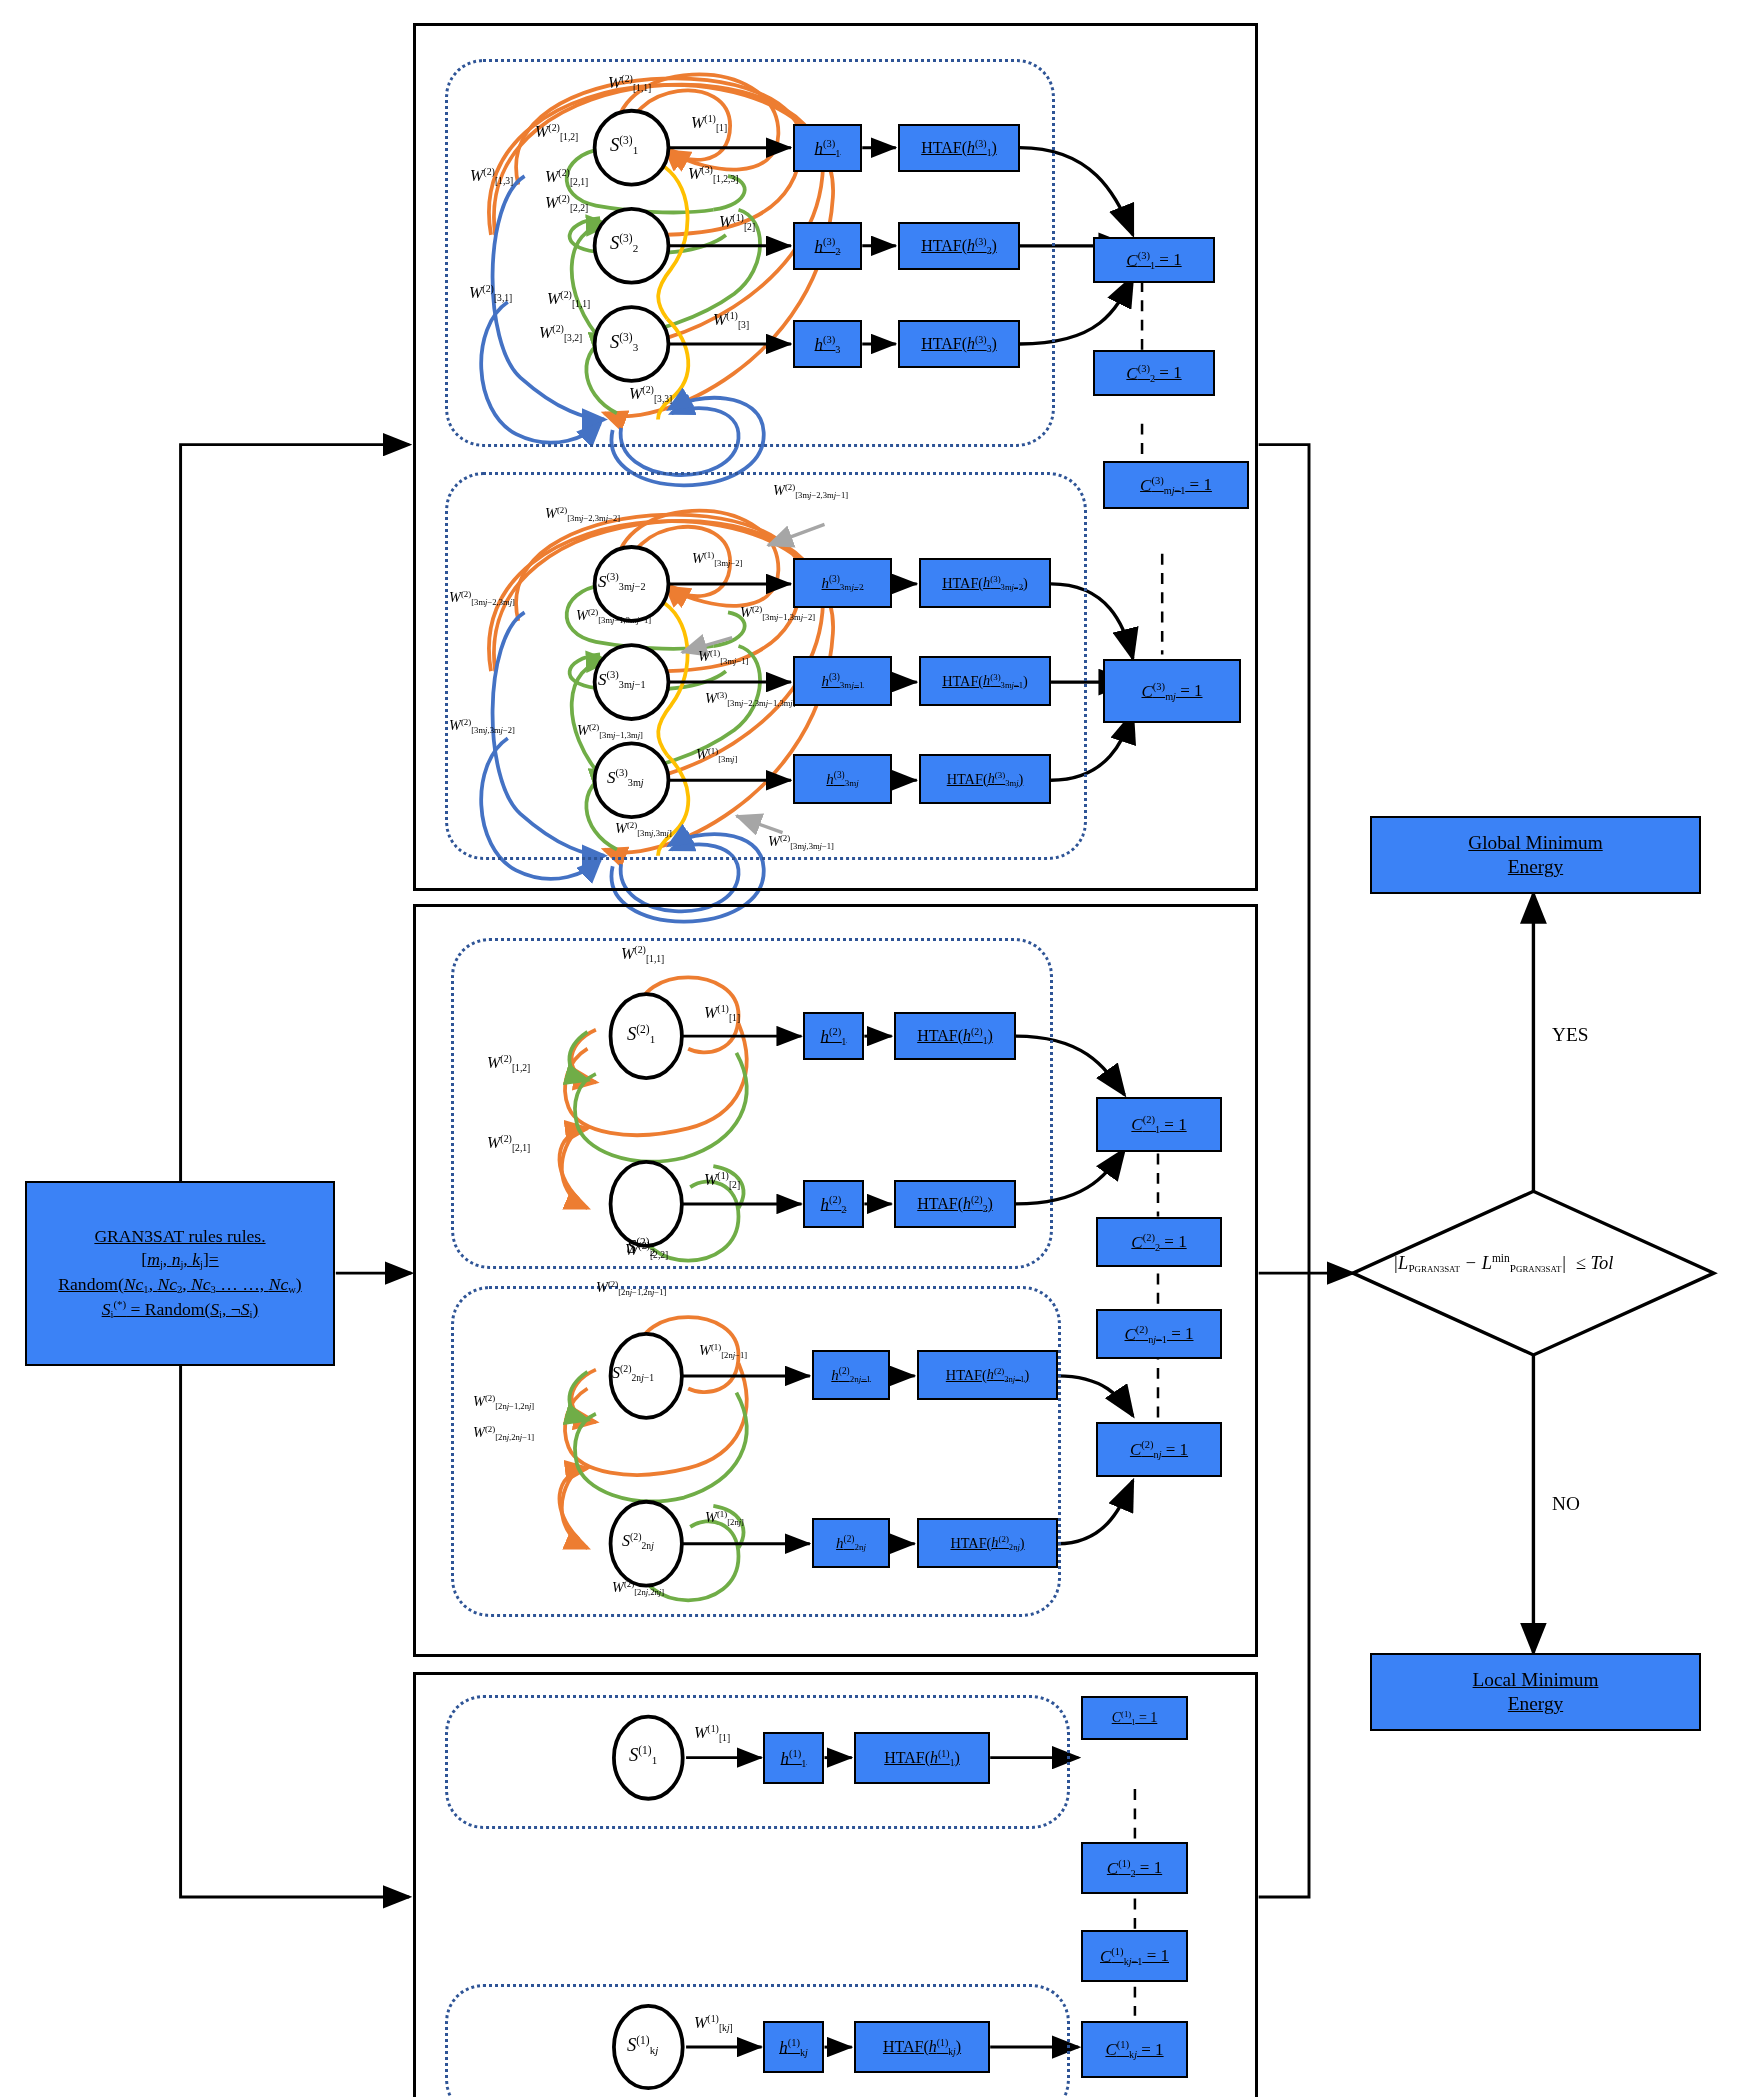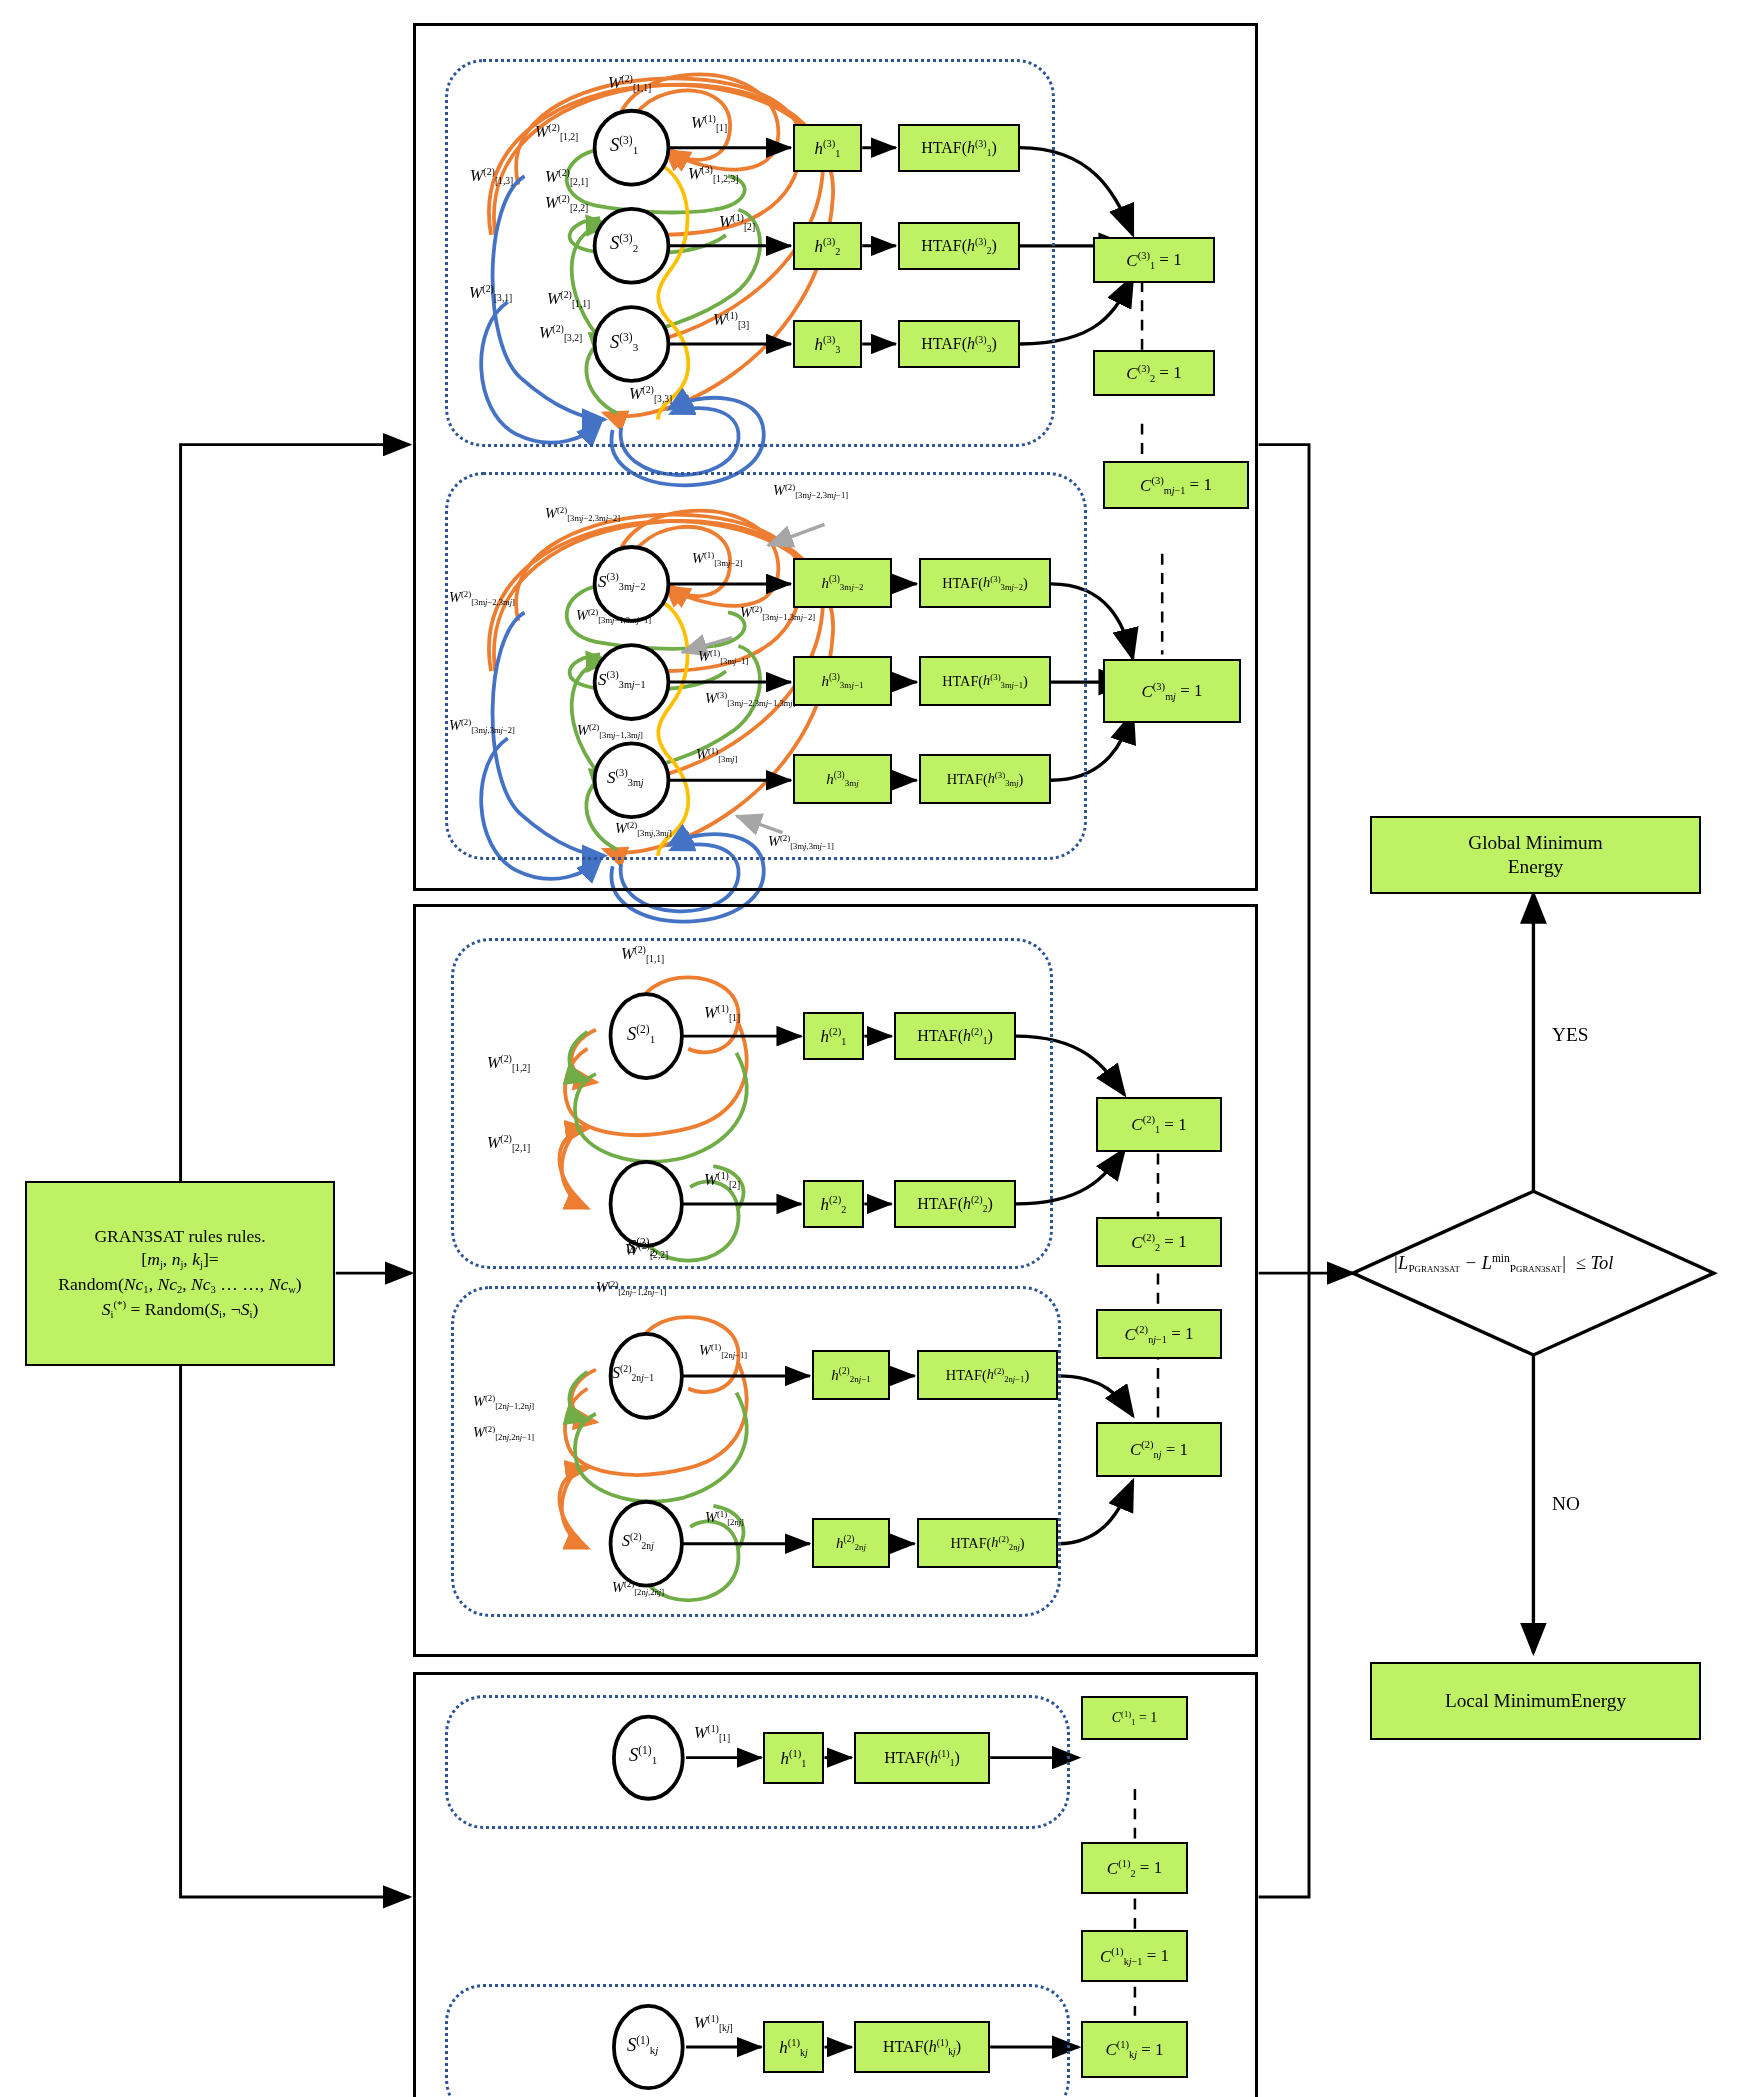--- a/index.html
+++ b/index.html
@@ -1,20 +1,20 @@
 <!DOCTYPE html>
 <html style="font-size:6.7px"><head>
 <meta charset="utf-8">
 <style>
   html,body{margin:0;padding:0;background:#fff;}
   body{font-family:"Liberation Serif", serif; color:#000;}
   #page{position:relative;width:1761px;height:2170px;background:#fff;overflow:hidden;}
   svg.layer{position:absolute;left:0;top:0;width:1761px;height:2170px;pointer-events:none;}
   
-  .sbox{position:absolute;border:2.5px solid #000;background:#bef264;display:flex;align-items:center;justify-content:center;text-align:center;box-sizing:border-box;}
+  .sbox{position:absolute;border:2.5px solid #000;background:#3b82f6;display:flex;align-items:center;justify-content:center;text-align:center;box-sizing:border-box;text-decoration:underline;}
   .outerblk{position:absolute;border:3.4px solid #000;background:transparent;box-sizing:border-box;}
   .dotblk{position:absolute;border:3.8px dotted #2E5496;border-radius:38px;background:transparent;box-sizing:border-box;}
   .lbl{position:absolute;white-space:nowrap;}
   
   .m{font-family:"Liberation Serif", serif;font-style:italic;}
   .up{font-style:normal;}
   sup{font-size:0.62em;vertical-align:0.62em;font-style:normal;}
   sub{font-size:0.60em;vertical-align:-0.30em;font-style:normal;}
   sub .it{font-style:italic;}
 </style>
@@ -437,19 +437,19 @@
   </div>
 
   <div class="lbl" style="left:1552px;top:1024px;font-size:19.3px;">YES</div>
   <div class="lbl" style="left:1552px;top:1493px;font-size:19.3px;">NO</div>
 
   <div class="sbox" style="left:1370px;top:816px;width:331px;height:78px;flex-direction:column;font-size:19.3px;line-height:1.25;">
     <div>Global Minimum</div>
     <div>Energy</div>
   </div>
 
-  <div class="sbox" style="left:1370px;top:1653px;width:331px;height:78px;font-size:19.3px;line-height:1.25;margin-top:9px;">
+  <div class="sbox" style="left:1370px;top:1653px;width:331px;height:78px;flex-direction:column;font-size:19.3px;line-height:1.25;">
     <div>Local Minimum</div>
     <div>Energy</div>
   </div>
 
 </div>
 
 
 </body></html>

